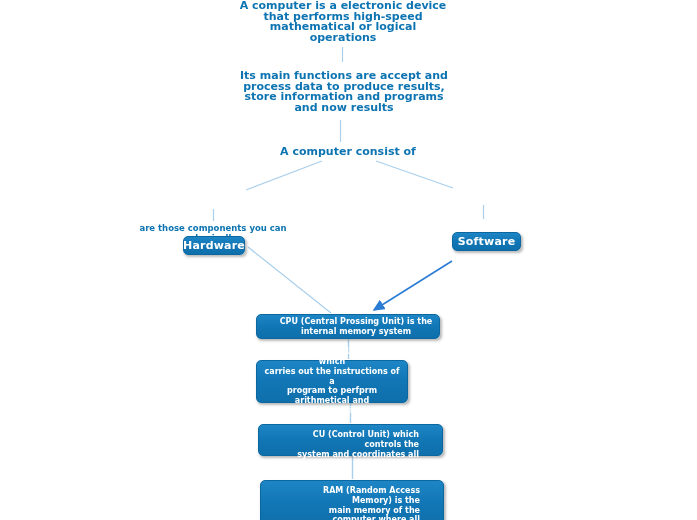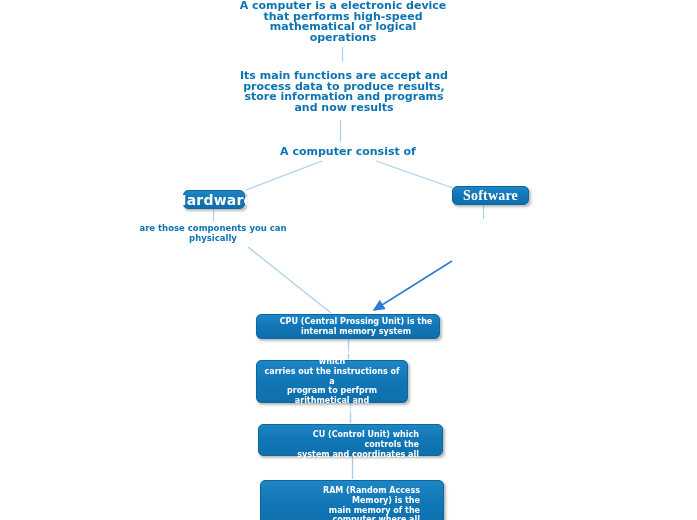--- a/index.html
+++ b/index.html
@@ -36,22 +36,23 @@
     border-radius: 5px;
     box-shadow: 1.5px 2px 2.5px rgba(130,130,130,0.55);
     color: #ffffff;
     font-weight: bold;
     box-sizing: border-box;
     display: flex;
     align-items: center;
     justify-content: center;
   }
   .node.label-node {
-    font-size: 14px;
+    font-size: 11px;
     letter-spacing: 0.2px;
+    margin-top: 46px;
   }
   .node.para-node {
     font-size: 8px;
     line-height: 9.8px;
     text-align: center;
     white-space: pre-wrap;
     padding: 2px 4px;
   }
   .node.para-node.left {
     text-align: right;
@@ -106,21 +107,21 @@
 and now results</div>
 
   <div class="freetext" style="left:268px; top:147px; width:160px;">A computer consist of</div>
 
   <div class="freetext small" style="left:128px; top:223px; width:170px;">are those components you can
 physically</div>
 
 
   <div class="node label-node" style="left:183px; top:190px; width:62px; height:19px;">Hardware</div>
 
-  <div class="node label-node" style="left:452px; top:186px; width:77px; height:19px;font-family:Liberation Serif, serif;">Software</div>
+  <div class="node label-node" style="left:452px; top:186px; width:69px; height:19px;">Software</div>
 
   <div class="node para-node" style="left:256px; top:314px; width:184px; height:25px;padding-left:20px;">CPU (Central Prossing Unit) is the
 internal memory system</div>
 
   <div class="node para-node" style="left:256px; top:360px; width:152px; height:43px;">ALU ( Arithmetic Logic Unit) which
 carries out the instructions of a
 program to perfprm  arithmetical and
 logic operations</div>
 
   <div class="node para-node left" style="left:258px; top:424px; width:185px; height:32px;">CU (Control Unit) which controls the

